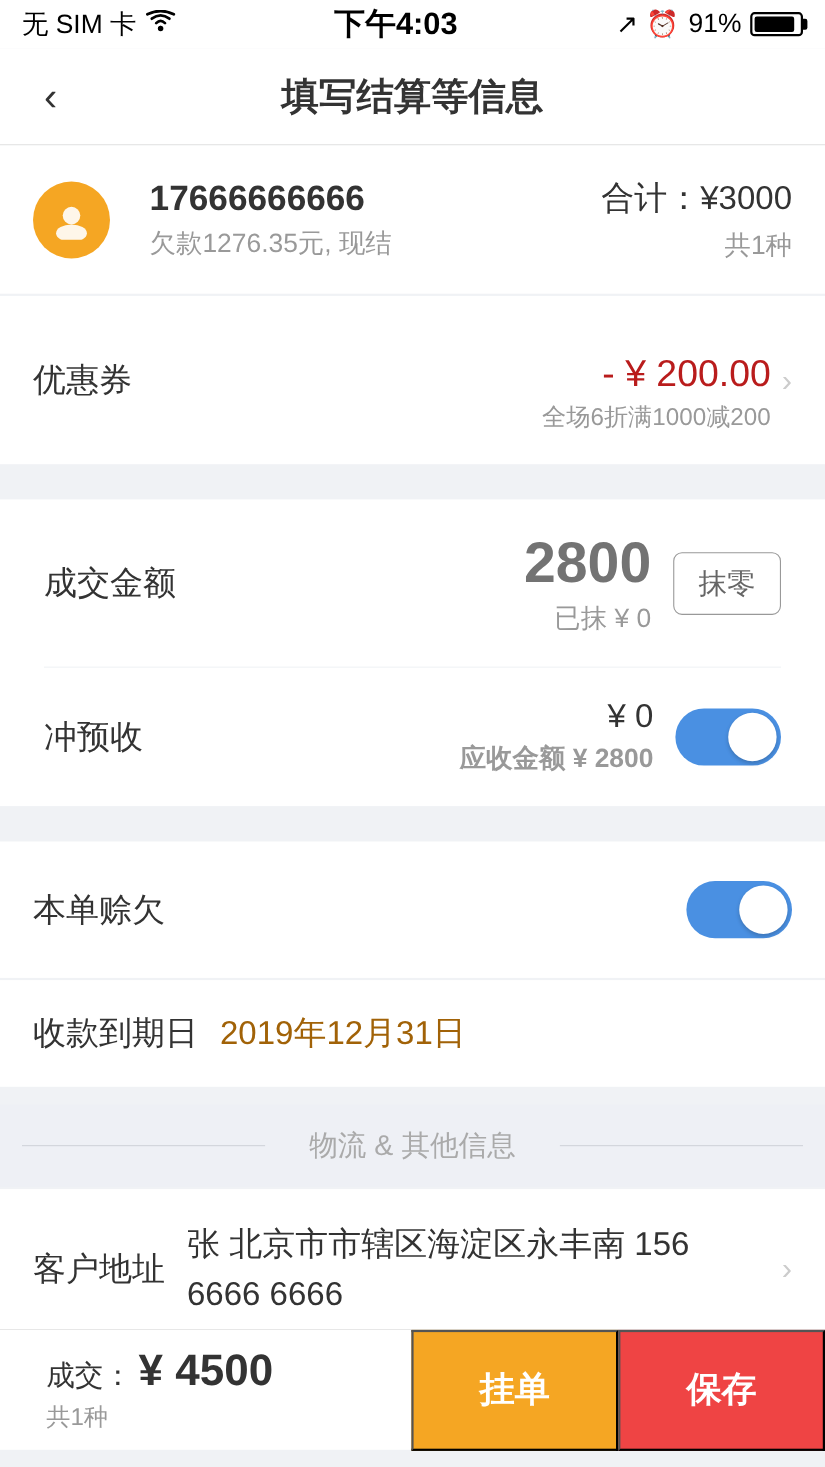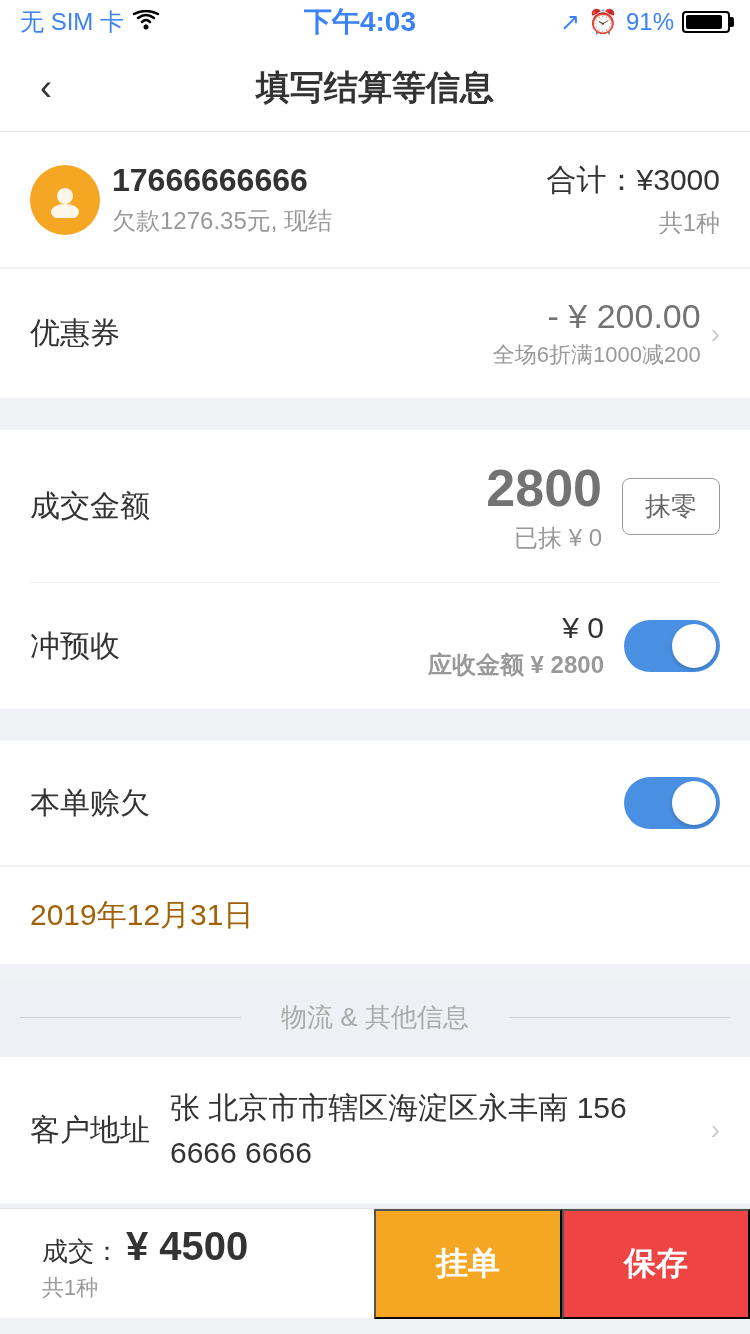--- a/index.html
+++ b/index.html
@@ -15,21 +15,21 @@
 
     
     .status-bar {
       background: #fff;
       height: 44px;
       display: flex;
       align-items: center;
       justify-content: space-between;
       padding: 0 20px;
       font-size: 24px;
-      color: #3b82f6;
+      color: #000000;
     }
     .status-left { display: flex; align-items: center; gap: 8px; }
     .status-center { font-weight: 600; font-size: 28px; }
     .status-right { display: flex; align-items: center; gap: 8px; font-size: 24px; }
     .battery-icon {
       width: 48px; height: 22px; border: 2px solid #000; border-radius: 4px; position: relative; display: inline-flex; align-items: center; padding: 2px;
     }
     .battery-icon::after {
       content: ''; position: absolute; right: -6px; top: 50%; transform: translateY(-50%); width: 4px; height: 10px; background: #000; border-radius: 0 2px 2px 0;
     }
@@ -67,21 +67,21 @@
 
     
     .user-card {
       background: #fff;
       padding: 28px 30px;
       display: flex;
       align-items: center;
       justify-content: space-between;
       margin-bottom: 2px;
     }
-    .user-left { display: flex; align-items: center; gap: 12px; }
+    .user-left { display: flex; align-items: center; gap: 36px; }
     .user-avatar {
       width: 70px; height: 70px; border-radius: 50%; background: #f5a623;
       display: flex; align-items: center; justify-content: center;
       color: #fff; font-size: 32px;
     }
     .user-info {}
     .user-phone { font-size: 32px; font-weight: 600; color: #333; }
     .user-debt { font-size: 24px; color: #999; margin-top: 6px; }
     .user-right { text-align: right; }
     .user-total { font-size: 30px; color: #333; }
@@ -91,31 +91,31 @@
     .coupon-row {
       background: #fff;
       padding: 28px 30px;
       display: flex;
       align-items: center;
       justify-content: space-between;
       margin-bottom: 16px;
     }
     .coupon-label { font-size: 30px; color: #333; }
     .coupon-right { text-align: right; display: flex; align-items: center; gap: 10px; }
-    .coupon-amount { font-size: 34px; color: #737373; font-weight: 500; }
+    .coupon-amount { font-size: 34px; color: #b91c1c; font-weight: 500; margin-top: 24px; }
     .coupon-desc { font-size: 22px; color: #999; margin-top: 4px; }
     .chevron { font-size: 28px; color: #ccc; }
 
     
     .section-divider { height: 16px; background: #f0f2f5; }
 
     
     .deal-section {
       background: #fff;
-      padding: 0 30px;
+      padding: 0 40px;
     }
     .deal-amount-row {
       display: flex;
       align-items: center;
       justify-content: space-between;
       padding: 28px 0;
       border-bottom: 1px solid #f0f2f5;
     }
     .deal-label { font-size: 30px; color: #333; }
     .deal-right { display: flex; align-items: center; gap: 20px; }
@@ -338,20 +338,21 @@
   <div class="debt-section">
     <div class="debt-row">
       <span class="debt-label">本单赊欠</span>
       <div class="toggle">
         <div class="toggle-knob"></div>
       </div>
     </div>
   </div>
 
   <div class="duedate-section">
+    <span class="duedate-label">收款到期日</span>
     <span class="duedate-value">2019年12月31日</span>
   </div>
 
   <div class="logistics-divider">
     <div class="logistics-line"></div>
     <span class="logistics-text">物流 &amp; 其他信息</span>
     <div class="logistics-line"></div>
   </div>
 
   <div class="address-section">

